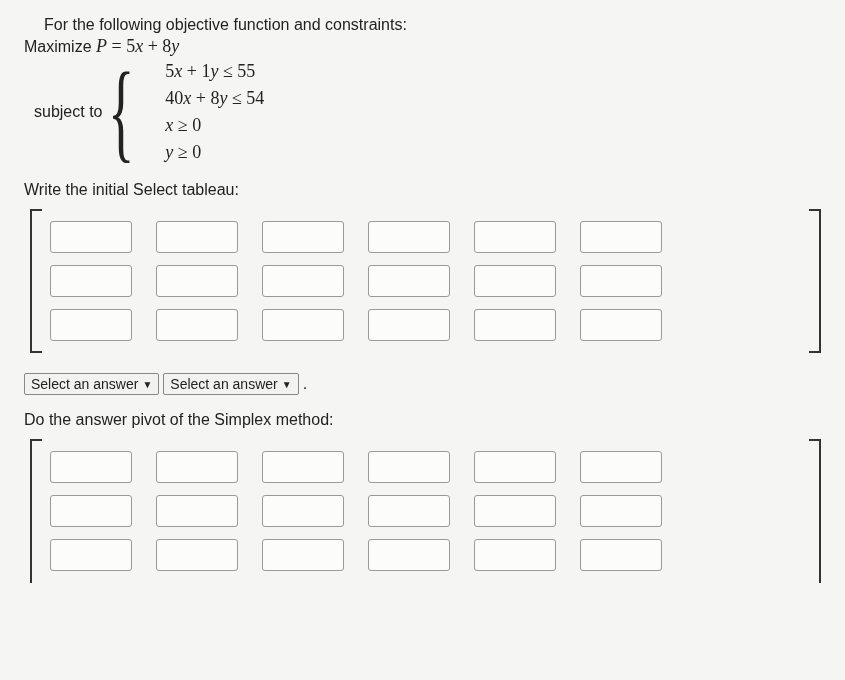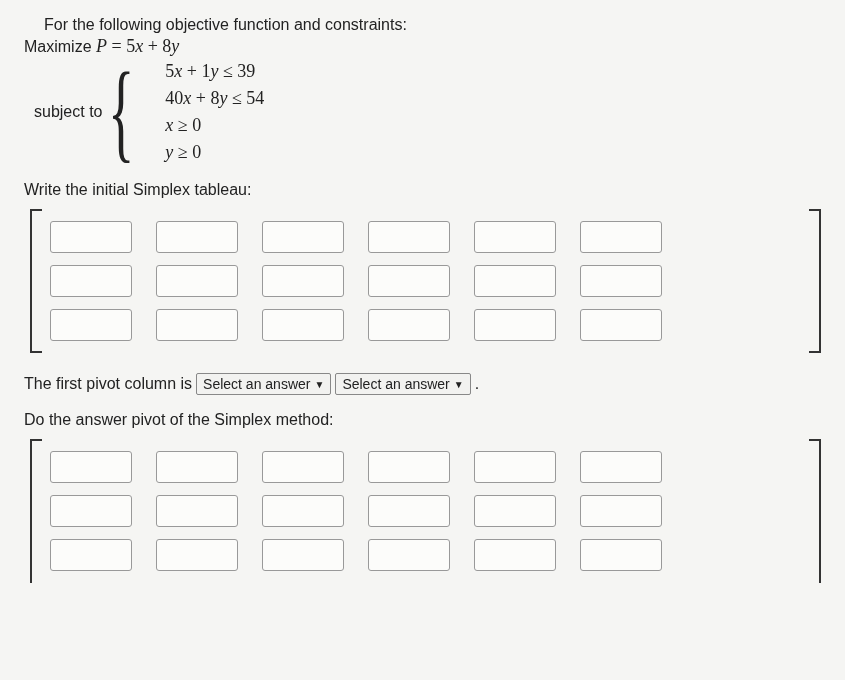--- a/index.html
+++ b/index.html
@@ -140,29 +140,29 @@
 <p class="maximize-line">
   <span>Maximize</span>
   <span class="math-italic">P</span><span class="math-serif"> = 5</span><span class="math-italic">x</span><span class="math-serif"> + 8</span><span class="math-italic">y</span>
 </p>
 
 <div class="subject-row">
   <span class="subject-label">subject to</span>
   <div class="brace-wrap">
     <span class="brace">{</span>
     <div class="constraints">
-      <span class="constraint"><span class="math-serif">5</span><span class="math-italic">x</span><span class="math-serif"> + 1</span><span class="math-italic">y</span><span class="math-serif"> ≤ 39</span></span>
+      <span class="constraint"><span class="math-serif">5</span><span class="math-italic">x</span><span class="math-serif"> + 1</span><span class="math-italic">y</span><span class="math-serif"> ≤ 55</span></span>
       <span class="constraint"><span class="math-serif">40</span><span class="math-italic">x</span><span class="math-serif"> + 8</span><span class="math-italic">y</span><span class="math-serif"> ≤ 54</span></span>
       <span class="constraint"><span class="math-italic">x</span><span class="math-serif"> ≥ 0</span></span>
       <span class="constraint"><span class="math-italic">y</span><span class="math-serif"> ≥ 0</span></span>
     </div>
   </div>
 </div>
 
-<p class="section-label">Write the initial Simplex tableau:</p>
+<p class="section-label">Write the initial Select tableau:</p>
 
 <div class="tableau-wrap">
   <div class="bracket left"></div>
   <div class="tableau-grid">
     <div class="tableau-row">
       <input class="input-box" style="">
       <input class="input-box" style="">
       <input class="input-box" style="">
       <input class="input-box" style="">
       <input class="input-box" style="">
@@ -182,21 +182,20 @@
       <input class="input-box" style="">
       <input class="input-box" style="">
       <input class="input-box" style="">
       <input class="input-box" style="">
     </div>
   </div>
   <div class="bracket right"></div>
 </div>
 
 <div class="pivot-line">
-  <span>The first pivot column is</span>
   <span class="select-box">
     <span>Select an answer</span>
     <span class="chevron">▼</span>
   </span>
   <span class="select-box">
     <span>Select an answer</span>
     <span class="chevron">▼</span>
   </span>
   <span>.</span>
 </div>

